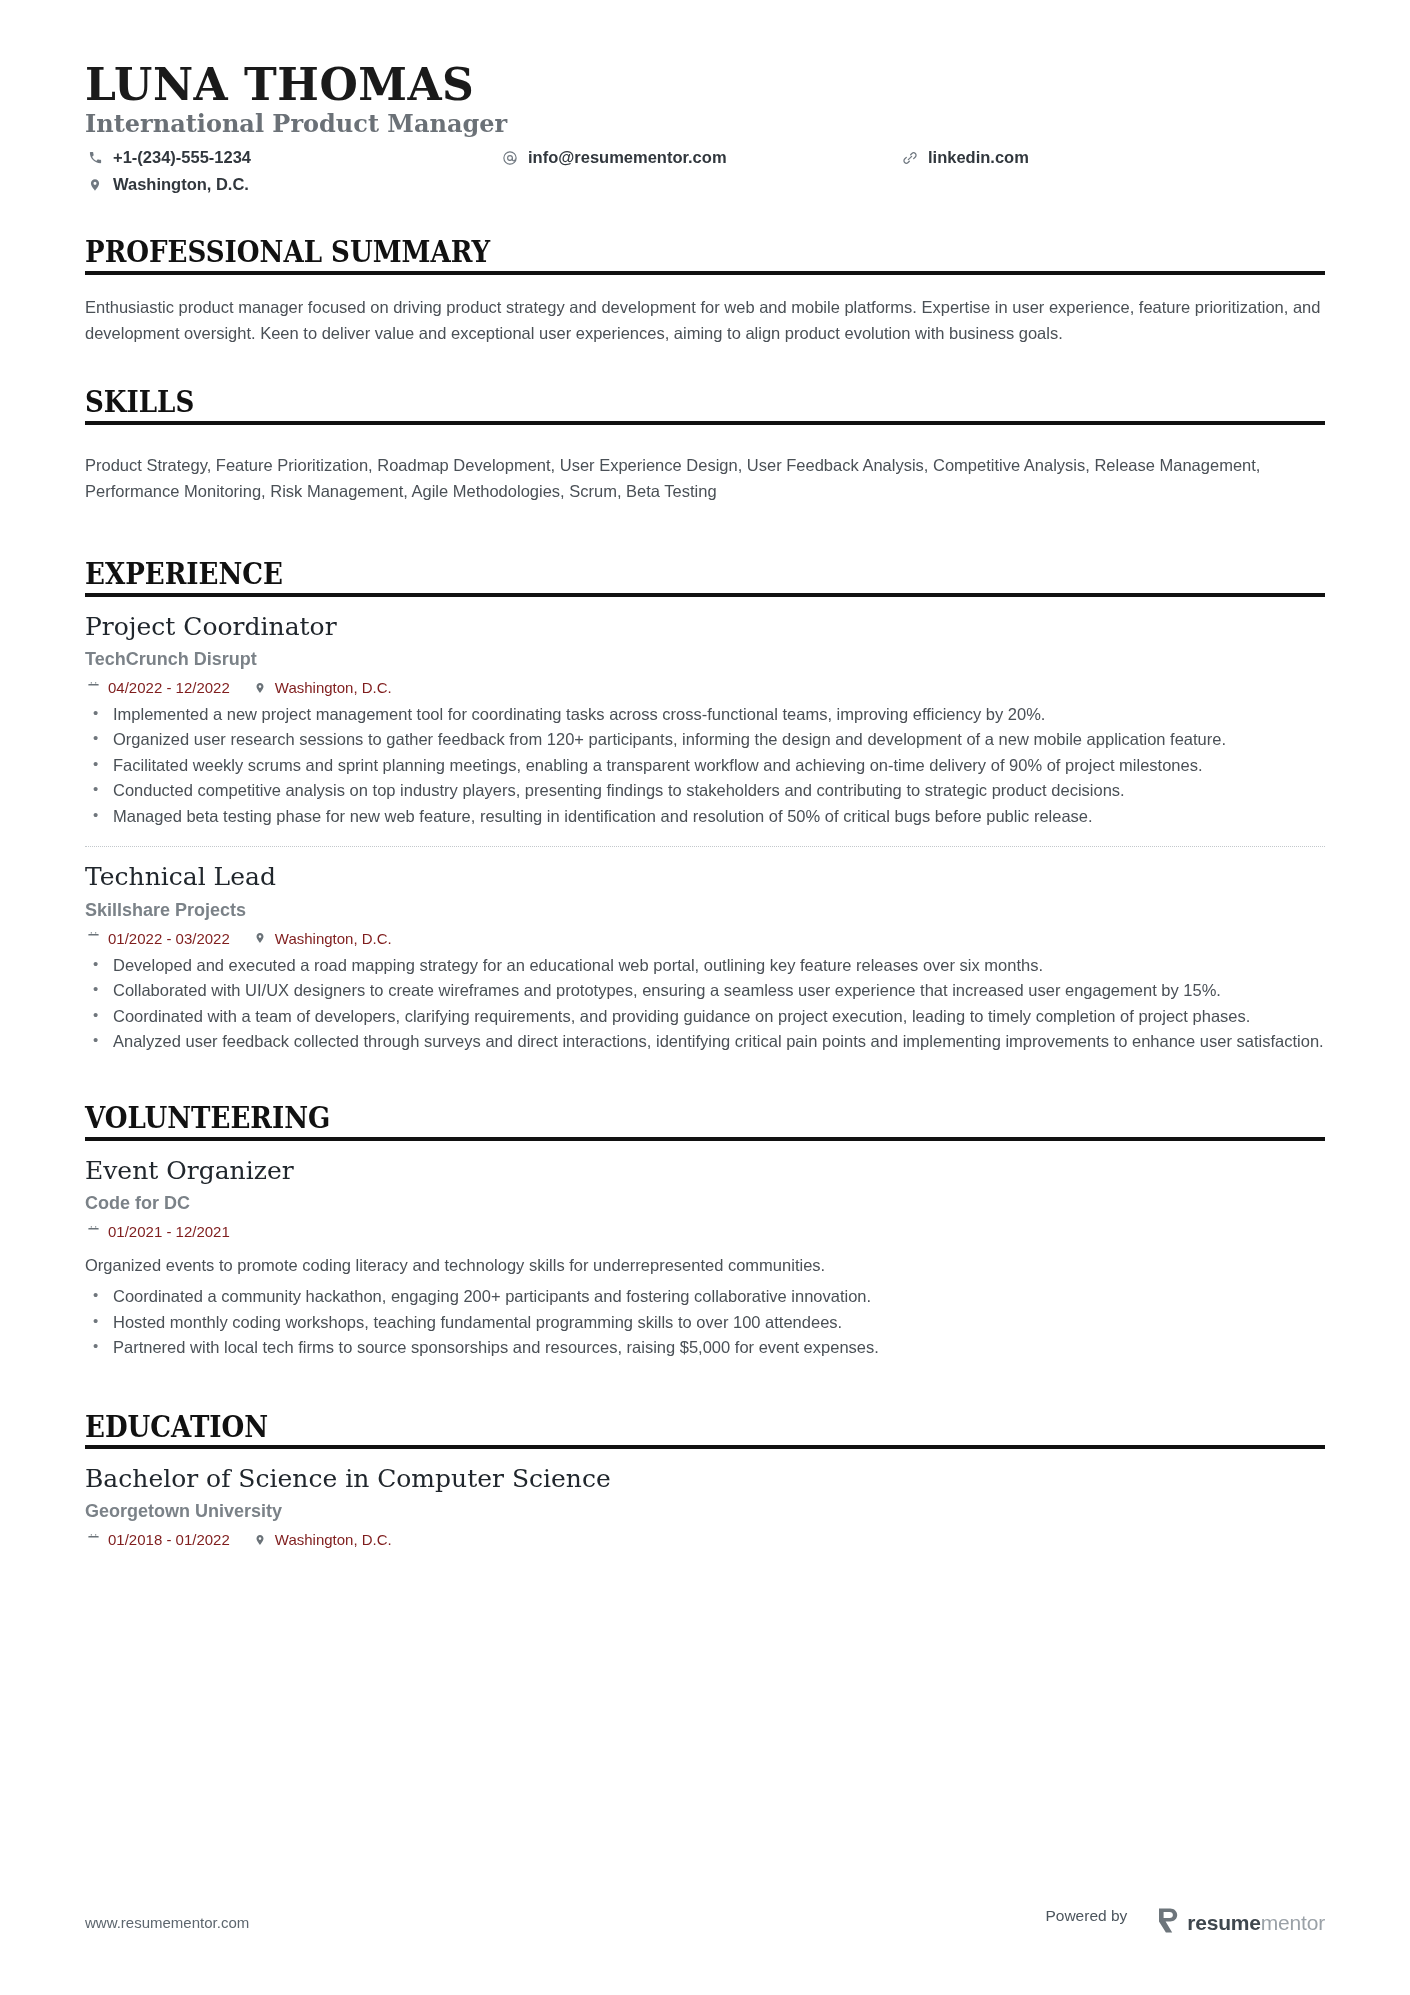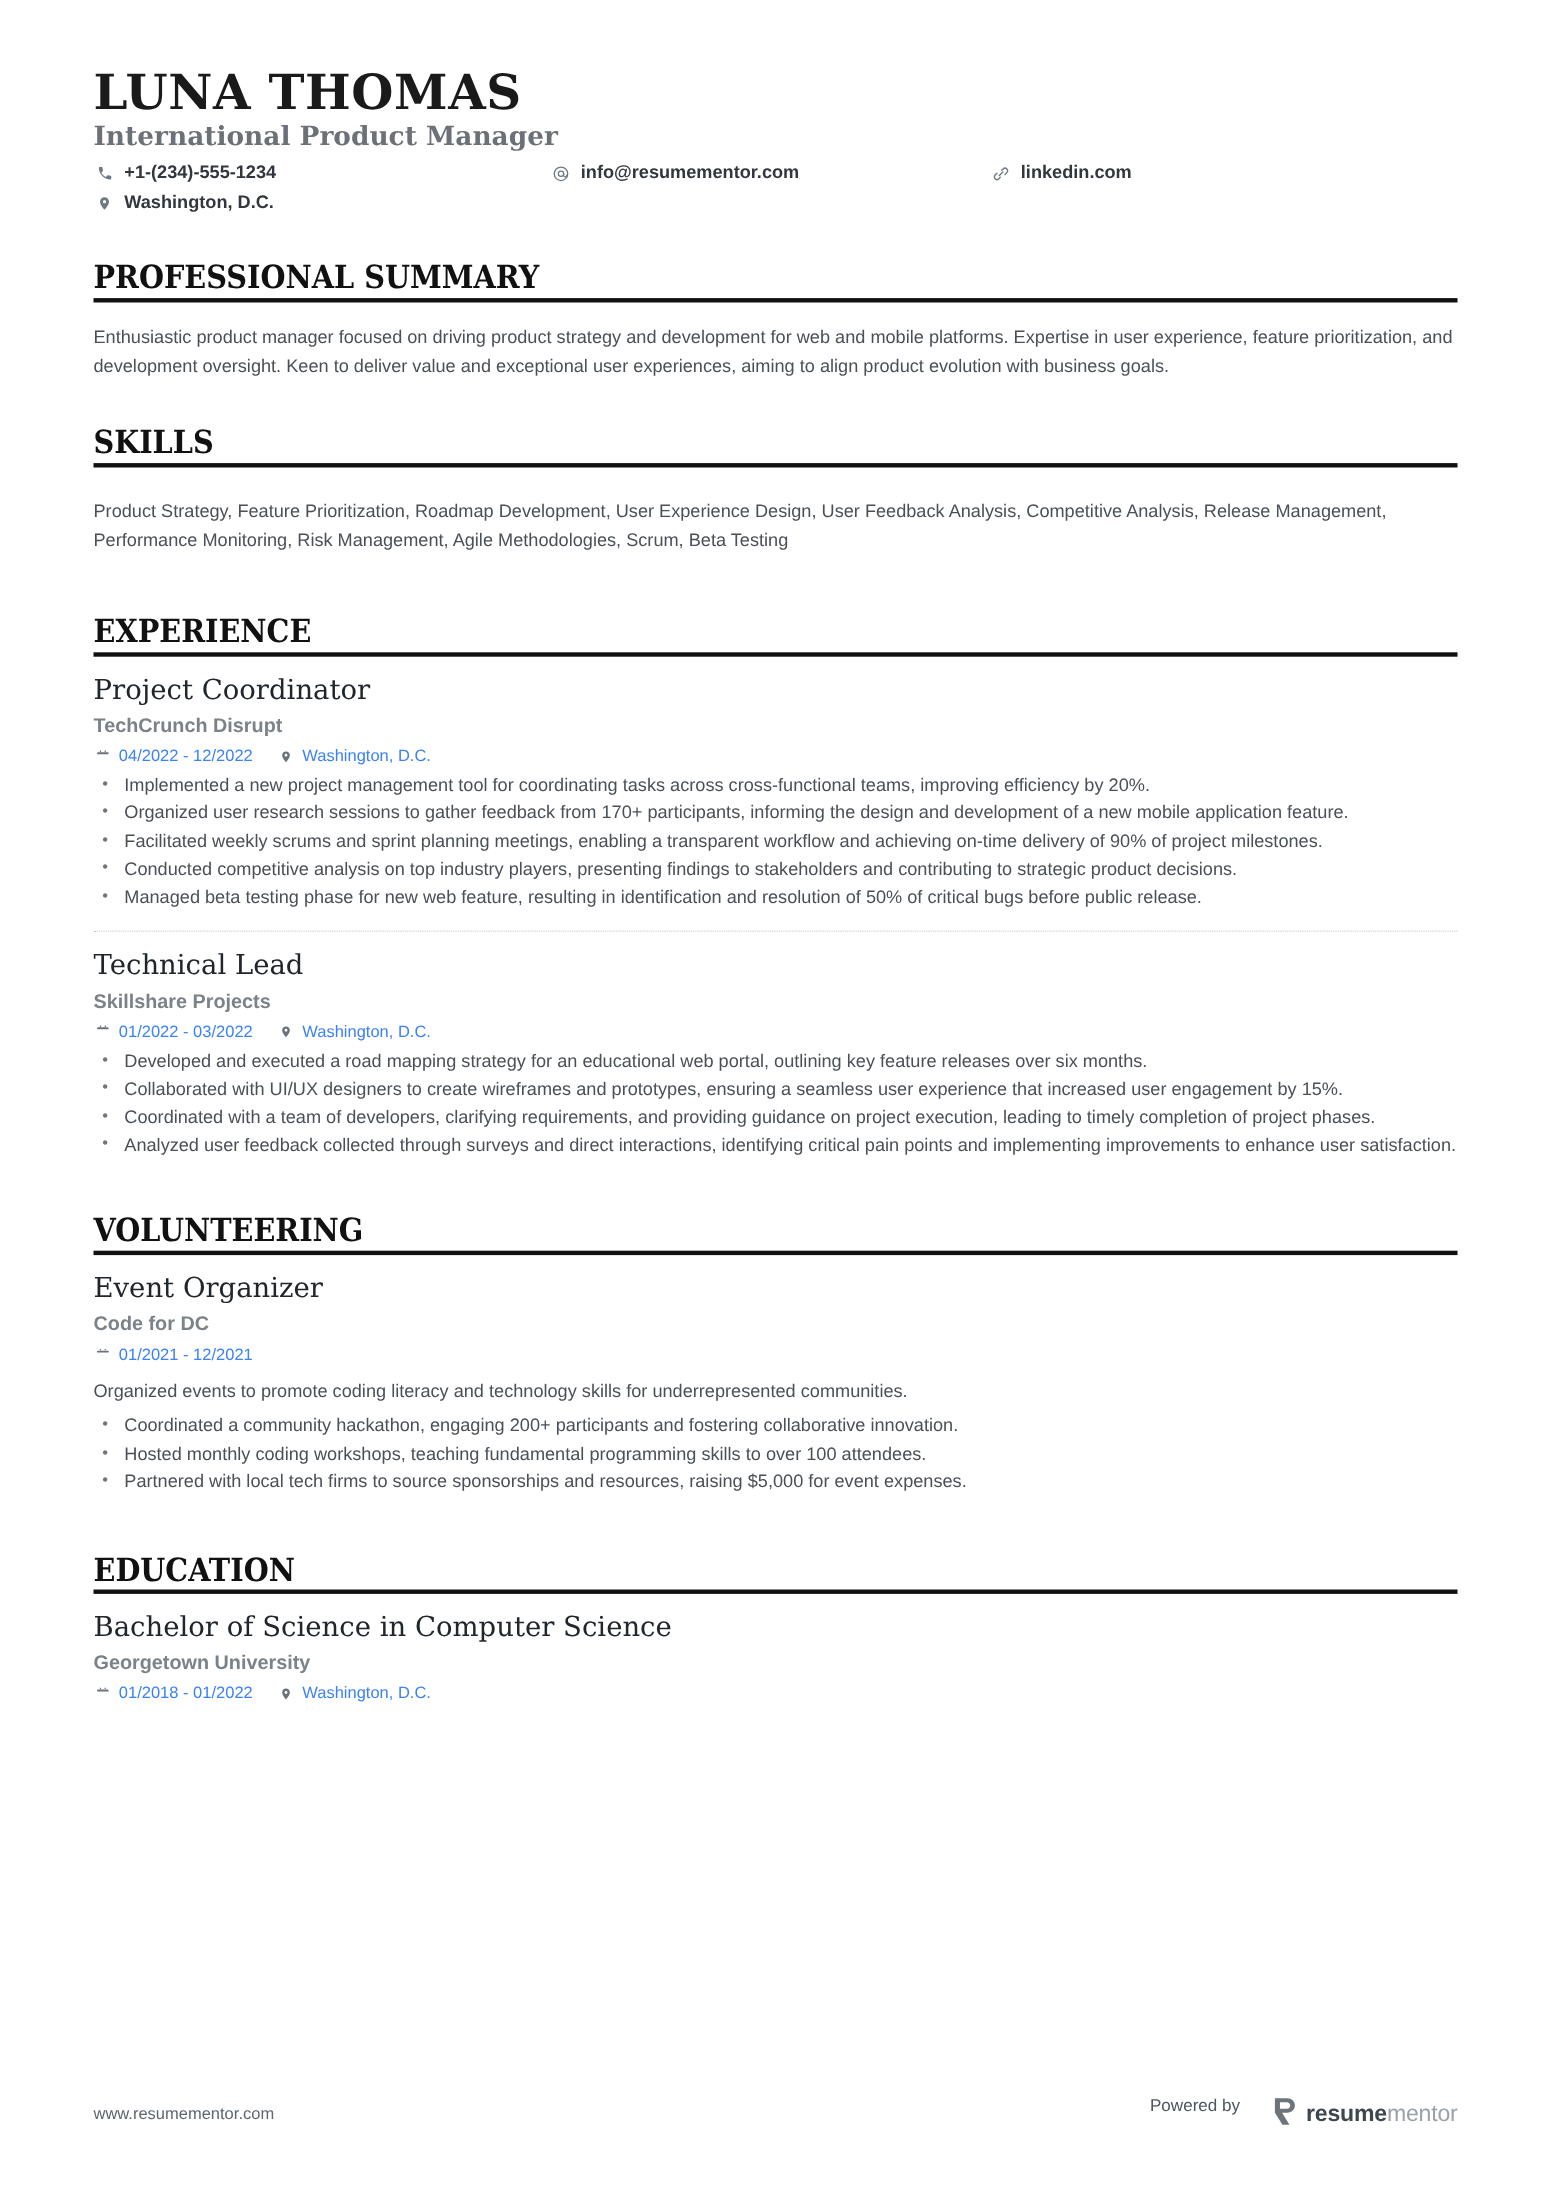--- a/index.html
+++ b/index.html
@@ -120,21 +120,21 @@
     font-weight: bold;
     color: #7b8288;
     line-height: 1.5;
     margin: 4px 0 0 0;
   }
   .entry-meta {
     display: flex;
     align-items: flex-start;
     margin: 6px 0 0 0;
     font-size: 15px;
-    color: #3b82f6;
+    color: #7f1d1d;
   }
   .meta-cell {
     display: flex;
     align-items: center;
     margin-right: 22px;
   }
   .meta-cell .ico {
     display: inline-flex;
     align-items: center;
     justify-content: center;
@@ -308,21 +308,21 @@
           <span class="ico">
             <svg width="12" height="14" viewBox="0 0 24 24" fill="currentColor">
               <path d="M12 2.2c-3.9 0-7 3.1-7 7 0 5.1 7 12.6 7 12.6s7-7.5 7-12.6c0-3.9-3.1-7-7-7zm0 9.6a2.6 2.6 0 1 1 0-5.2 2.6 2.6 0 0 1 0 5.2z"></path>
             </svg>
           </span>
           <span>Washington, D.C.</span>
         </span>
       </div>
       <ul class="bullets">
         <li>Implemented a new project management tool for coordinating tasks across cross-functional teams, improving efficiency by 20%.</li>
-        <li>Organized user research sessions to gather feedback from 170+ participants, informing the design and development of a new mobile application feature.</li>
+        <li>Organized user research sessions to gather feedback from 120+ participants, informing the design and development of a new mobile application feature.</li>
         <li>Facilitated weekly scrums and sprint planning meetings, enabling a transparent workflow and achieving on-time delivery of 90% of project milestones.</li>
         <li>Conducted competitive analysis on top industry players, presenting findings to stakeholders and contributing to strategic product decisions.</li>
         <li>Managed beta testing phase for new web feature, resulting in identification and resolution of 50% of critical bugs before public release.</li>
       </ul>
     </div>
 
     <hr class="entry-divider">
 
     <div class="entry">
       <div class="entry-title">Technical Lead</div>

